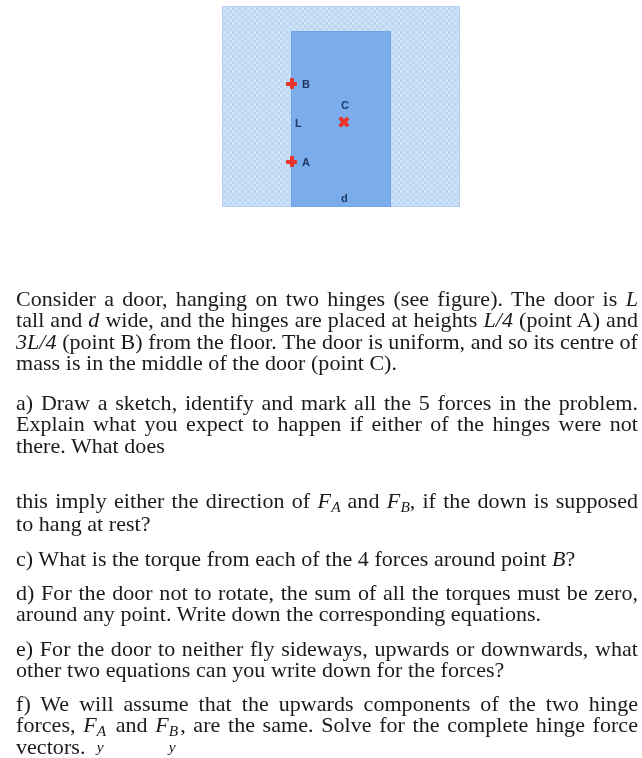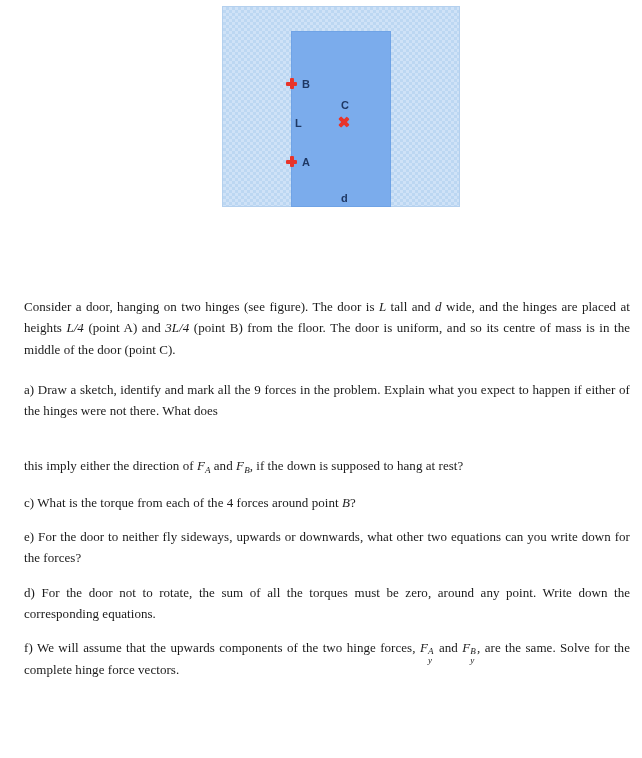--- a/index.html
+++ b/index.html
@@ -93,22 +93,22 @@
   .marker-x::after  { transform: rotate(-45deg); }
 
   
   #body-text {
     position: absolute;
     left: 16px;
     top: 288px;
     width: 622px;
   }
   p.para {
-    margin: 8px;
-    font-size: 13px;
+    margin: 0;
+    font-size: 22px;
     line-height: 21.3px;
     text-align: justify;
     text-justify: inter-word;
     letter-spacing: 0.05px;
   }
   p.para.gap-lg { margin-top: 19px; }
   p.para.gap-md { margin-top: 13px; }
   p.para.gap-xl { margin-top: 34px; }
 
   
@@ -175,26 +175,26 @@
   <div class="marker marker-plus" style="left:64px; top:150px;"></div>
   <div class="fig-label" style="left:80px; top:151px;">A</div>
 
   <div class="fig-label" style="left:119px; top:187px;">d</div>
 </div>
 
 <div id="body-text">
 
   <p class="para"><span>Consider a door, hanging on two hinges (see figure). The door is </span><i class="mvar">L</i><span> tall and </span><i class="mvar">d</i><span> wide, and the hinges are placed at heights </span><i class="mvar">L/4</i><span> (point A) and </span><i class="mvar">3L/4</i><span> (point B) from the floor. The door is uniform, and so its centre of mass is in the middle of the door (point C).</span></p>
 
-  <p class="para gap-lg">a) Draw a sketch, identify and mark all the 9 forces in the problem. Explain what you expect to happen if either of the hinges were not there. What does</p>
+  <p class="para gap-lg">a) Draw a sketch, identify and mark all the 5 forces in the problem. Explain what you expect to happen if either of the hinges were not there. What does</p>
 
   <p class="para gap-xl"><span>this imply either the direction of </span><span class="fsub"><i>F</i><sub>A</sub></span><span> and </span><span class="fsub"><i>F</i><sub>B</sub></span><span>, if the down is supposed to hang at rest?</span></p>
 
 
   <p class="para gap-md"><span>c) What is the torque from each of the 4 forces around point </span><i class="mvar">B</i><span>?</span></p>
 
+  <p class="para gap-md">d) For the door not to rotate, the sum of all the torques must be zero, around any point. Write down the corresponding equations.</p>
+
   <p class="para gap-md">e) For the door to neither fly sideways, upwards or downwards, what other two equations can you write down for the forces?</p>
 
-  <p class="para gap-md">d) For the door not to rotate, the sum of all the torques must be zero, around any point. Write down the corresponding equations.</p>
-
   <p class="para gap-md"><span>f) We will assume that the upwards components of the two hinge forces, </span><span class="fsupsub"><i>F</i><span class="idx"><span class="sup">A</span><span class="sub">y</span></span></span><span> and </span><span class="fsupsub"><i>F</i><span class="idx"><span class="sup">B</span><span class="sub">y</span></span></span><span>, are the same. Solve for the complete hinge force vectors.</span></p>
 
 </div>
 
 </body></html>

